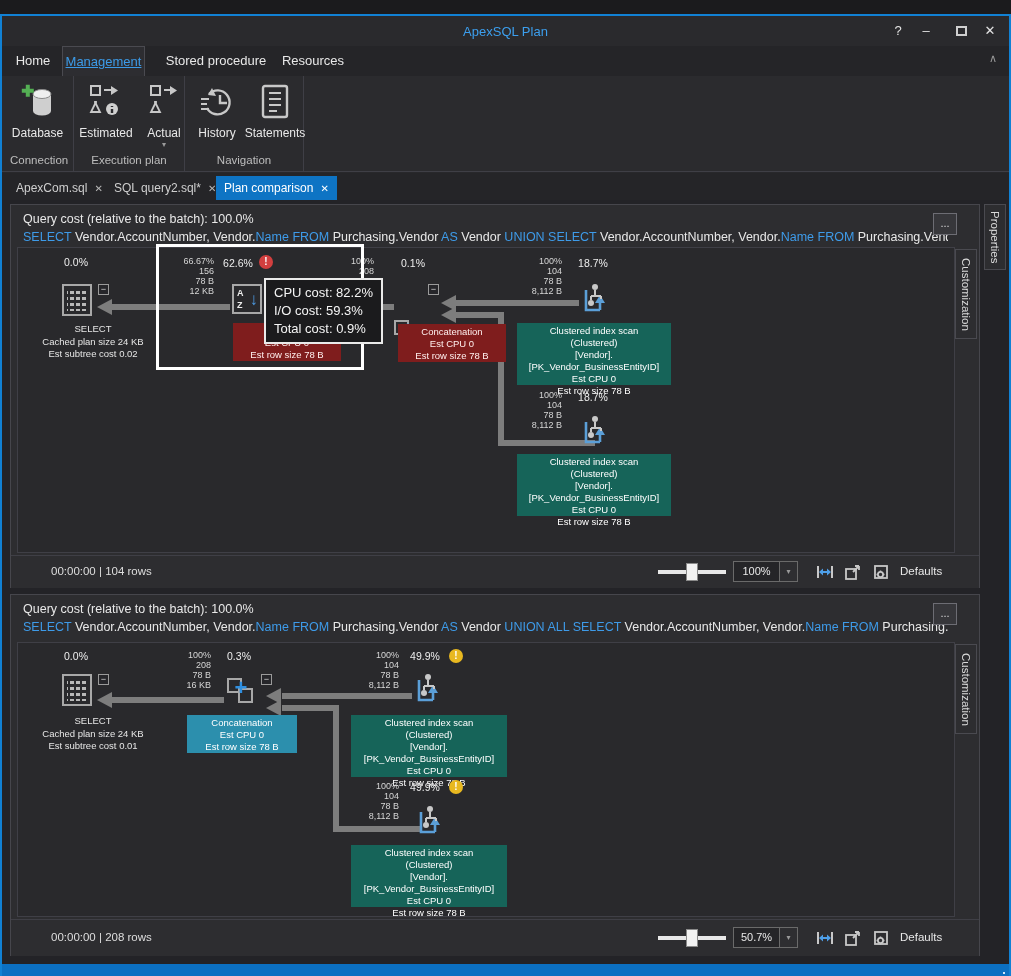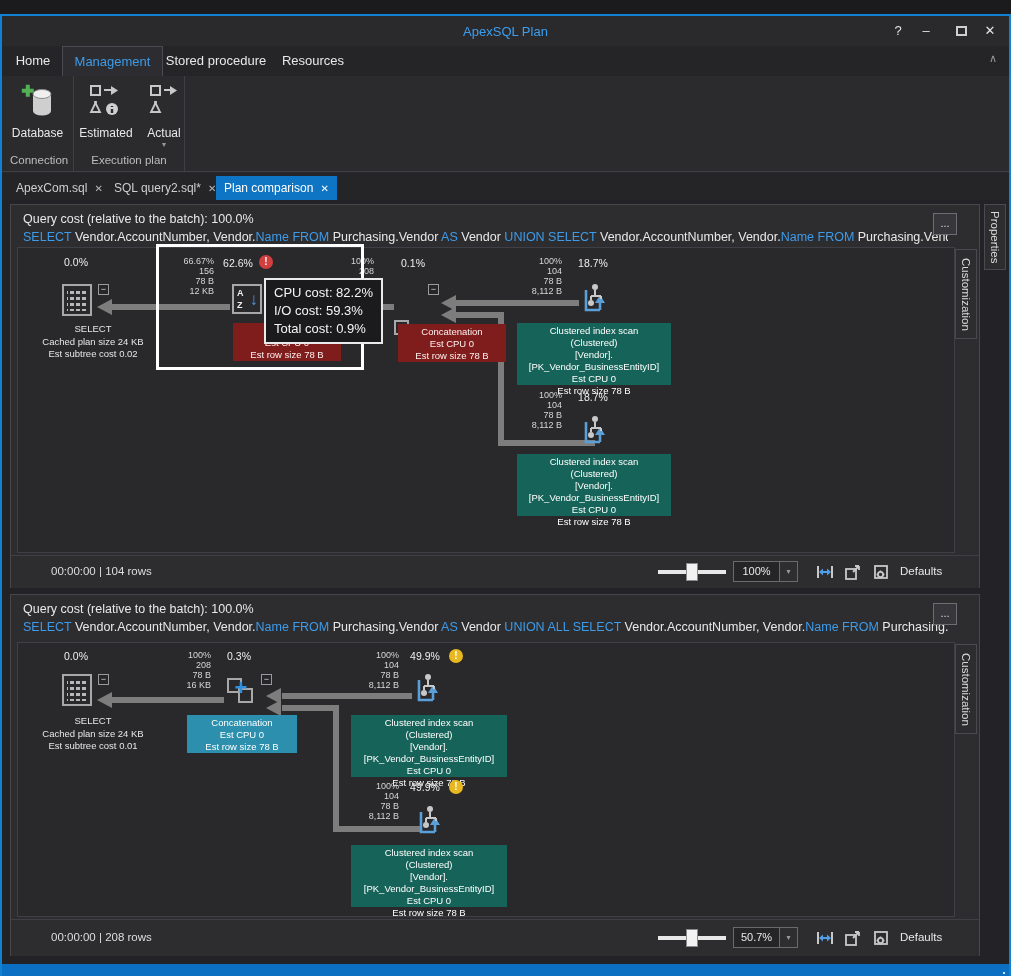--- a/index.html
+++ b/index.html
@@ -104,21 +104,21 @@
   <div class="titlebar">
     <div class="title">ApexSQL Plan</div>
     <span class="winbtn" style="right:100px;">?</span>
     <span class="winbtn" style="right:72px;">–</span>
     <span class="maxbox" style="right:42px;"></span>
     <span class="winbtn" style="right:8px;">✕</span>
   </div>
 
   <div class="ribbontabs">
     <div class="rtab" style="left:10px;width:42px;">Home</div>
-    <div class="rtab active" style="left:60px;width:101px;">Management</div>
+    <div class="rtab active" style="left:60px;width:83px;text-decoration:underline;">Management</div>
     <div class="rtab" style="left:161px;width:106px;">Stored procedure</div>
     <div class="rtab" style="left:276px;width:70px;">Resources</div>
     <span class="chevron">∧</span>
   </div>
 
   <div class="ribbon">
     <div class="rgroup" style="width:72px;">
       <div class="ritems">
         <div class="ritem">
           <div class="ricon">
@@ -158,20 +158,45 @@
               <path d="M6 17 v3 l-4 8 h9 l-4 -8 v-3" stroke-width="1.8"></path>
             </svg>
           </div>
           <div class="rlabel">Actual</div>
           <div class="rdrop">▾</div>
         </div>
       </div>
       <div class="glabel">Execution plan</div>
     </div>
 
+    <div class="rgroup" style="width:119px;">
+      <div class="ritems">
+        <div class="ritem">
+          <div class="ricon">
+            <svg width="36" height="36" viewBox="0 0 36 36" fill="none" stroke="#c8c8c8" stroke-width="2.4">
+              <path d="M10 10 a12 12 0 1 1 -2 14"></path>
+              <path d="M13 4 l-4 7 8 1 z" fill="#c8c8c8" stroke="none"></path>
+              <path d="M21 11 v8 h7"></path>
+              <path d="M2 15 h8 M2 20 h6 M2 25 h8" stroke-width="2"></path>
+            </svg>
+          </div>
+          <div class="rlabel">History</div>
+        </div>
+        <div class="ritem">
+          <div class="ricon">
+            <svg width="32" height="36" viewBox="0 0 32 36" fill="none" stroke="#c8c8c8" stroke-width="2.4">
+              <rect x="4" y="2" width="24" height="31" rx="2"></rect>
+              <path d="M10 9 h12 M10 15 h12 M10 21 h12 M10 27 h8" stroke-width="2"></path>
+            </svg>
+          </div>
+          <div class="rlabel">Statements</div>
+        </div>
+      </div>
+      <div class="glabel">Navigation</div>
+    </div>
     <div style="flex:1;"></div>
   </div>
 
   <div class="doctabs">
     <div class="dtab" style="left:6px;">
       <span>ApexCom.sql</span><span class="x">✕</span>
     </div>
     <div class="dtab" style="left:104px;">
       <span>SQL query2.sql*</span><span class="x">✕</span>
     </div>

